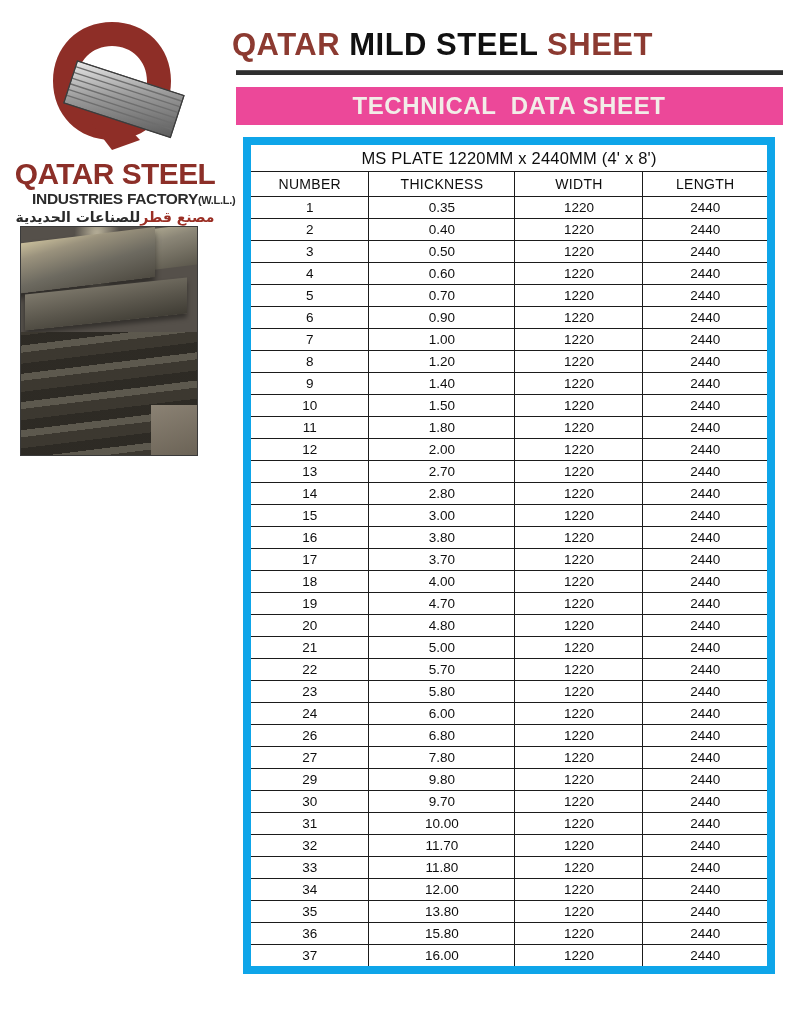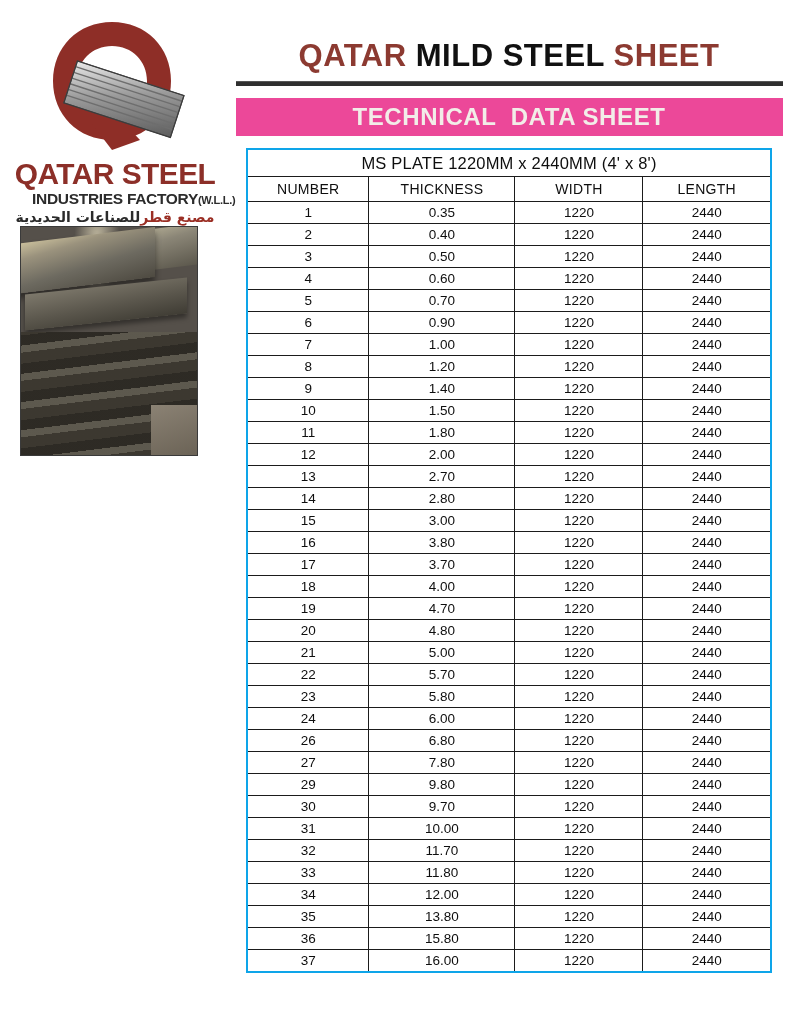--- a/index.html
+++ b/index.html
@@ -169,26 +169,26 @@
   
   .right-col {
     position: absolute;
     left: 232px;
     top: 0;
     width: 554px;
     height: 1024px;
   }
 
   .main-title {
-    text-align: center;
+    text-align: left;
     font-size: 31px;
     font-weight: bold;
     letter-spacing: 0.5px;
     line-height: 1;
-    padding-top: 40px;
+    padding-top: 29px;
     white-space: nowrap;
   }
   .main-title .t-red { color: #8C3A31; }
   .main-title .t-dark { color: #111111; }
 
   .title-rule {
     margin: 10px auto 0 auto;
     width: 547px;
     height: 4px;
     background: #2f2f2f;
@@ -209,21 +209,21 @@
     justify-content: center;
     white-space: pre;
   }
 
   
   .data-table {
     margin: 12px auto 0 auto;
     width: 524px;
     border-collapse: collapse;
     table-layout: fixed;
-    border: 2px solid #0ea5e9;
+    border: 8px solid #0ea5e9;
   }
   .data-table td, .data-table th {
     border: 1.5px solid #1b1b1b;
     text-align: center;
     font-size: 13.5px;
     color: #0e0e0e;
     height: 21px;
     line-height: 21px;
     padding: 0;
     font-weight: normal;

